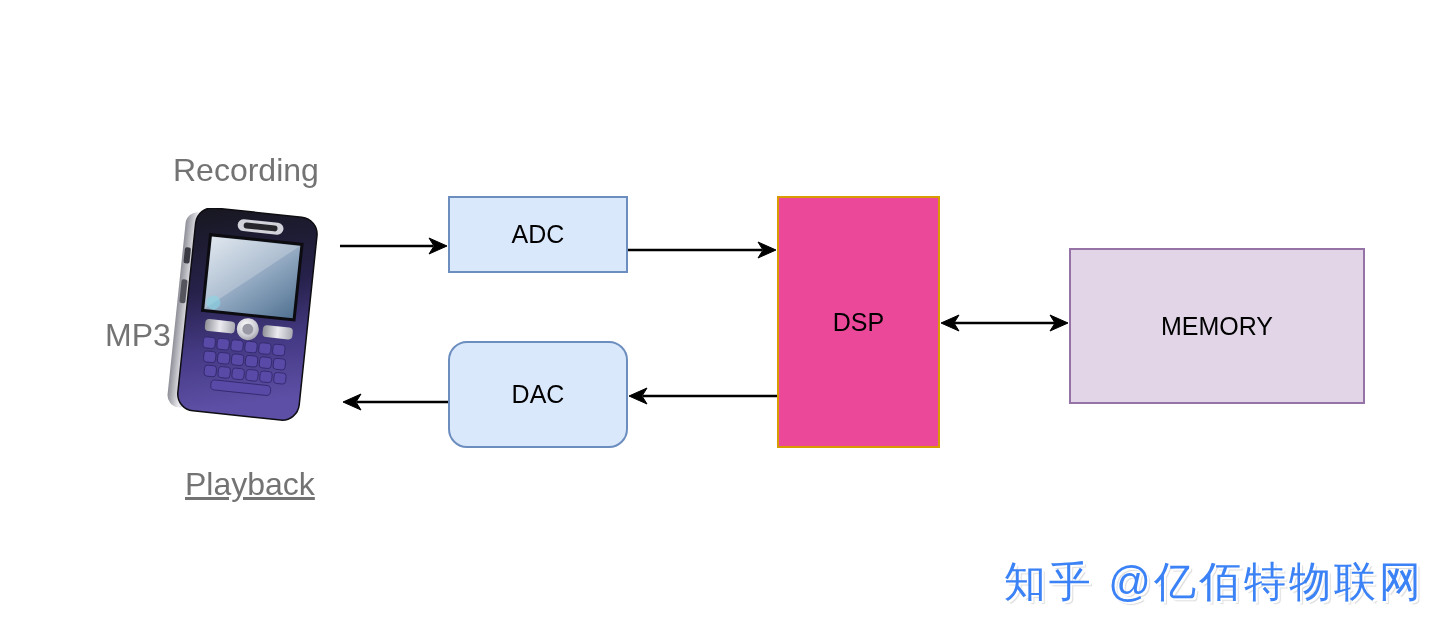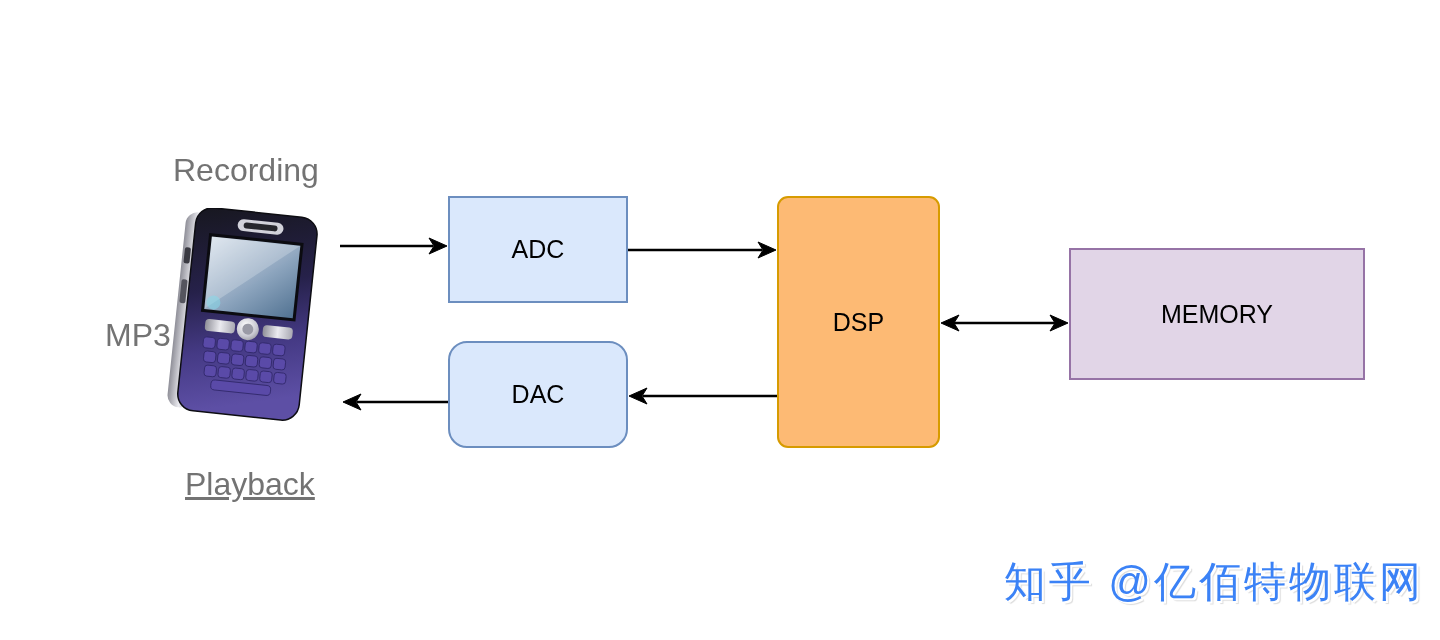--- a/index.html
+++ b/index.html
@@ -27,24 +27,24 @@
   .block {
     position: absolute;
     box-sizing: border-box;
     border: 2px solid #666;
     display: flex;
     align-items: center;
     justify-content: center;
     font-size: 25px;
     color: #000000;
   }
-  #block-adc    { left: 448px; top: 196px; width: 180px; height: 107px; }
+  #block-adc    { left: 448px; top: 196px; width: 180px; height: 77px; }
   #block-dac    { left: 448px; top: 341px; width: 180px; height: 107px; border-radius: 19px; }
   #block-dsp    { left: 777px; top: 196px; width: 163px; height: 252px; }
-  #block-memory { left: 1069px; top: 248px; width: 296px; height: 132px; }
+  #block-memory { left: 1069px; top: 248px; width: 296px; height: 156px; }
 
   #arrow-layer {
     position: absolute;
     left: 0; top: 0;
     width: 1440px; height: 640px;
     pointer-events: none;
   }
   #phone-svg {
     position: absolute;
     left: 160px;
@@ -136,21 +136,21 @@
     </g>
   </g>
 </svg>
 
 <div class="block" id="block-adc" style="background: rgb(218, 232, 252); border-color: rgb(108, 142, 191);">
   <span>ADC</span>
 </div>
 <div class="block" id="block-dac" style="background: rgb(218, 232, 252); border-color: rgb(108, 142, 191);">
   <span>DAC</span>
 </div>
-<div class="block" id="block-dsp" style="background: #fdba74; border-color: rgb(215, 155, 0); border-radius: 11px;">
+<div class="block" id="block-dsp" style="background: #ec4899; border-color: rgb(215, 155, 0);">
   <span>DSP</span>
 </div>
 <div class="block" id="block-memory" style="background: rgb(225, 213, 231); border-color: rgb(150, 115, 166);">
   <span>MEMORY</span>
 </div>
 
 <svg id="arrow-layer">
   <g stroke="#000000" stroke-width="2.5" fill="#000000">
 
     <g>

